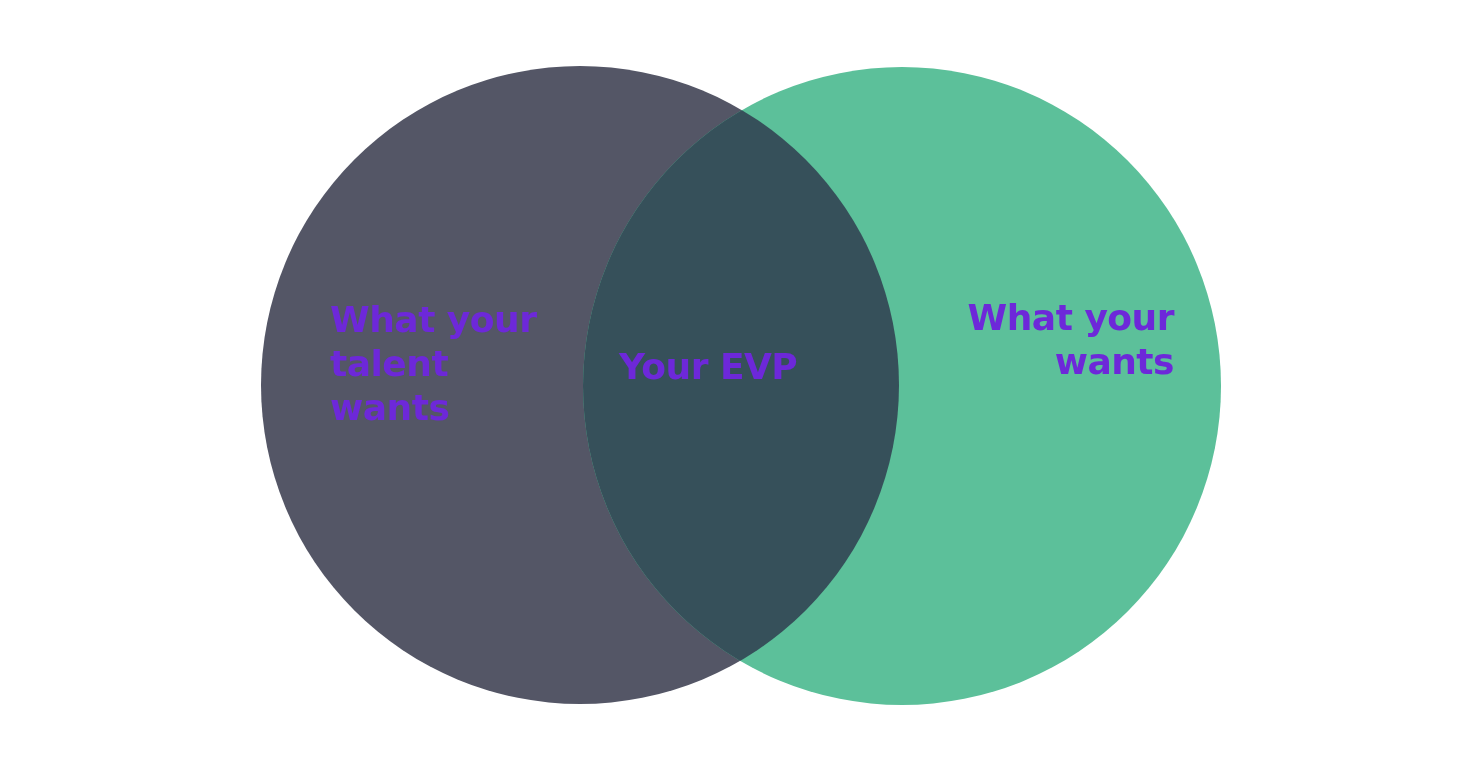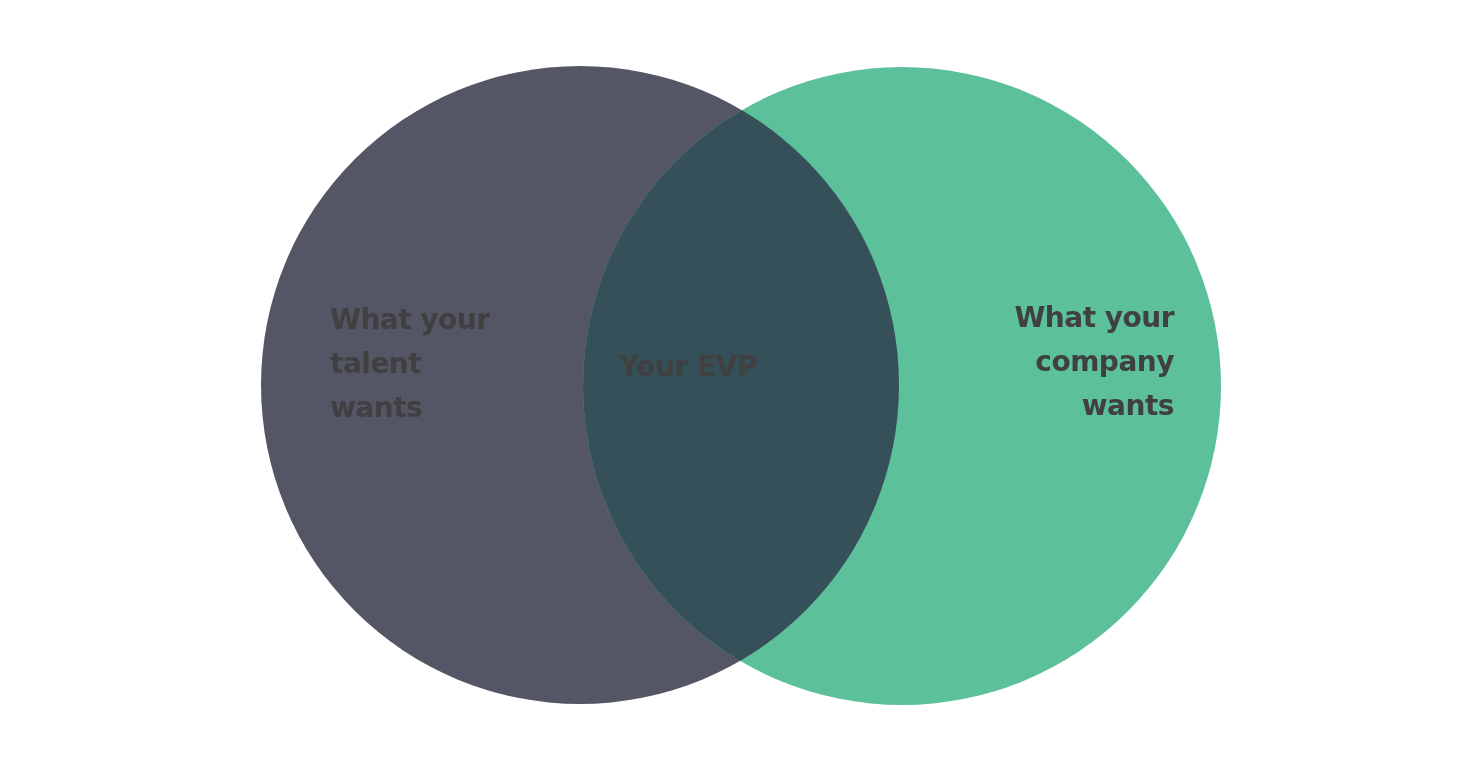--- a/index.html
+++ b/index.html
@@ -1,23 +1,23 @@
 <!DOCTYPE html>
 <html><head>
   <meta charset="utf-8">
   <style>
     html, body { margin: 0; padding: 0; background: #ffffff; }
     body { width: 1480px; height: 773px; position: relative; overflow: hidden; }
     svg.venn { position: absolute; left: 0; top: 0; }
     .label {
       position: absolute;
-      color: #404040;
+      color: #6d28d9;
       font-family: "DejaVu Sans", sans-serif;
       font-weight: bold;
-      font-size: 28px;
+      font-size: 36px;
       line-height: 44px;
       letter-spacing: -0.5px;
     }
     .label span { display: block; white-space: nowrap; }
     #label-left { left: 330px; top: 298px; text-align: left; }
     #label-right { right: 306px; top: 296px; text-align: right; }
     #label-center { left: 619px; top: 345px; }
   </style>
 </head>
 <body>
@@ -38,15 +38,14 @@
   <span>talent</span>
   <span>wants</span>
 </div>
 
 <div class="label" id="label-center">
   <span>Your EVP</span>
 </div>
 
 <div class="label" id="label-right">
   <span>What your</span>
-  <span>company</span>
   <span>wants</span>
 </div>
 
 </body></html>

